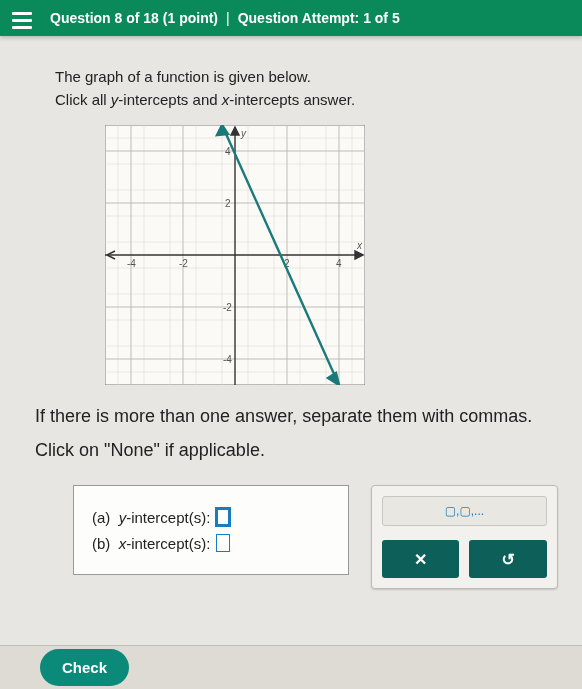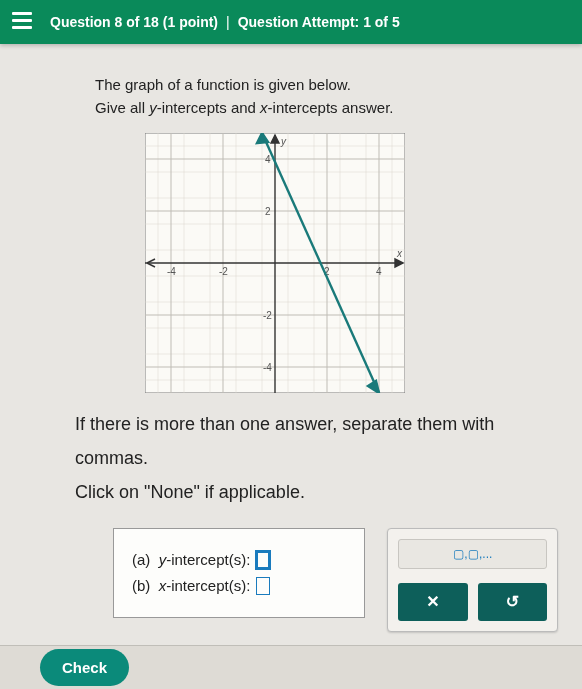--- a/index.html
+++ b/index.html
@@ -7,41 +7,40 @@
     font-family: Arial, Helvetica, sans-serif;
     background: #e8e6e2;
     width: 582px;
     height: 689px;
     overflow: hidden;
     position: relative;
   }
   .header {
     background: #0a8a5a;
     color: #fff;
-    height: 44px;
+    height: 36px;
     display: flex;
     align-items: center;
     padding-left: 50px;
     font-size: 14px;
     font-weight: bold;
     box-shadow: 0 2px 4px rgba(0,0,0,0.2);
   }
   .header .sep { margin: 0 8px; font-weight: normal; }
   .hamburger {
     position: absolute;
     left: 8px; top: 6px;
     width: 28px; height: 28px;
     display: flex; flex-direction: column; justify-content: center; gap: 4px;
     padding: 4px;
   }
   .hamburger span { display:block; height:3px; background:#fff; border-radius:1px; }
   .content {
     padding: 30px 24px 0 55px;
     color: #222;
-    margin-left: 40px;
   }
   .prompt { font-size: 15px; line-height: 1.5; margin-bottom: 14px; }
   .prompt .ital { font-style: italic; }
   .graph-wrap { margin: 0 0 14px 50px; }
   .instr { font-size: 18px; line-height: 1.9; margin: 14px 0 18px -20px; }
   .answer-row { display:flex; align-items:flex-start; gap:22px; margin-left: 18px; }
   .answer-box {
     border: 1px solid #999;
     background: #fdfdfb;
     padding: 14px 18px;
@@ -120,21 +119,21 @@
   <span>Question 8 of 18 (1 point)</span>
   <span class="sep">|</span>
   <span>Question Attempt: 1 of 5</span>
 </div>
 
 <div class="content">
 
   <div class="prompt">
     <div>The graph of a function is given below.</div>
     <div>
-      <span>Give all </span><span class="ital">y</span><span>-intercepts and </span><span class="ital">x</span><span>-intercepts answer.</span>
+      <span>Click all </span><span class="ital">y</span><span>-intercepts and </span><span class="ital">x</span><span>-intercepts answer.</span>
     </div>
   </div>
 
   <div class="graph-wrap">
     <svg width="260" height="260" viewBox="0 0 260 260">
       <rect x="0" y="0" width="260" height="260" fill="#fbfaf6" stroke="#7a7a7a" stroke-width="1"></rect>
 
       <g stroke="#d8d5cf" stroke-width="0.5">
         <line x1="0" y1="13" x2="260" y2="13"></line>
           <line x1="0" y1="39" x2="260" y2="39"></line>

